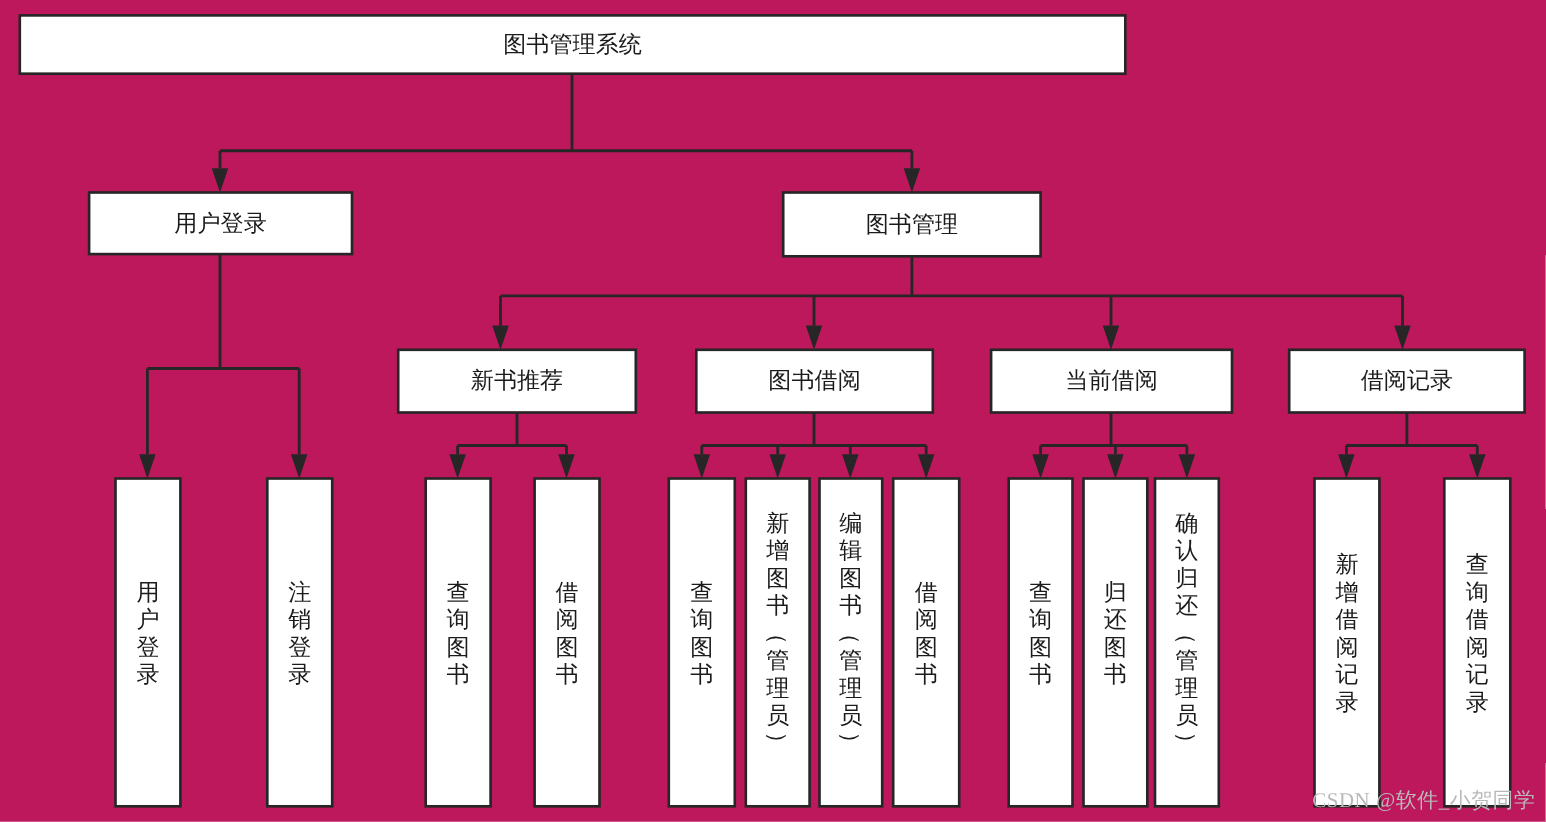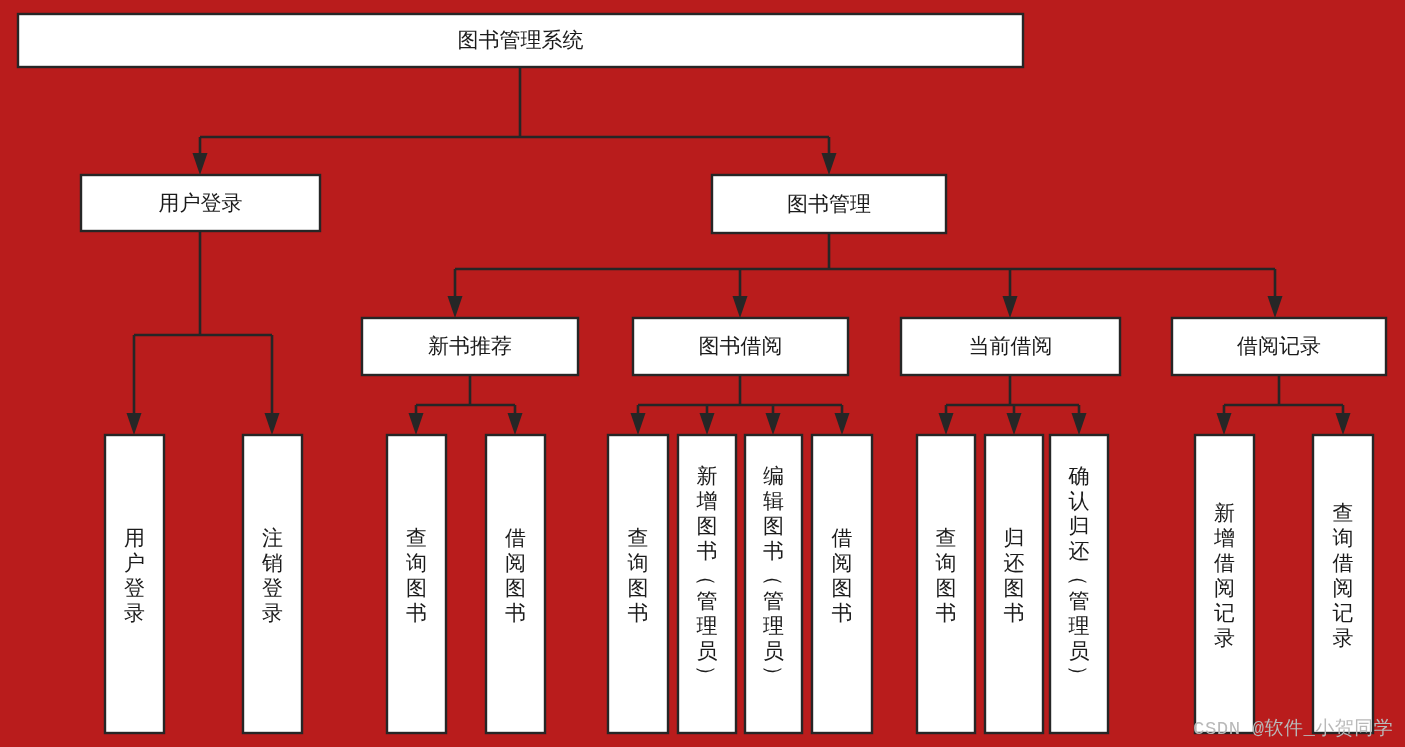--- a/index.html
+++ b/index.html
@@ -11,21 +11,21 @@
   body {
     width: 1405px;
     height: 747px;
     font-family: "Liberation Sans", "DejaVu Sans", sans-serif;
     overflow: hidden;
   }
   #diagram-root {
     position: relative;
     width: 1405px;
     height: 747px;
-    background: #b91c1c;
+    background: #be185d;
   }
   svg#flow-svg {
     position: absolute;
     top: 0;
     left: 0;
     width: 1405px;
     height: 747px;
     display: block;
   }
   .node-box {
@@ -51,21 +51,21 @@
     dominant-baseline: middle;
   }
   .node-label-vertical {
     fill: #1b1b1b;
     font-family: "Liberation Sans", "DejaVu Sans", sans-serif;
     font-size: 21px;
     text-anchor: middle;
   }
   .watermark-text {
     position: absolute;
-    font-family: Liberation Mono, monospace;
+    font-family: Liberation Serif, serif;
     font-size: 19px;
     color: #b9b9b9;
     white-space: nowrap;
     letter-spacing: 0.5px;
     pointer-events: none;
   }
 </style>
 </head>
 <body>
 

